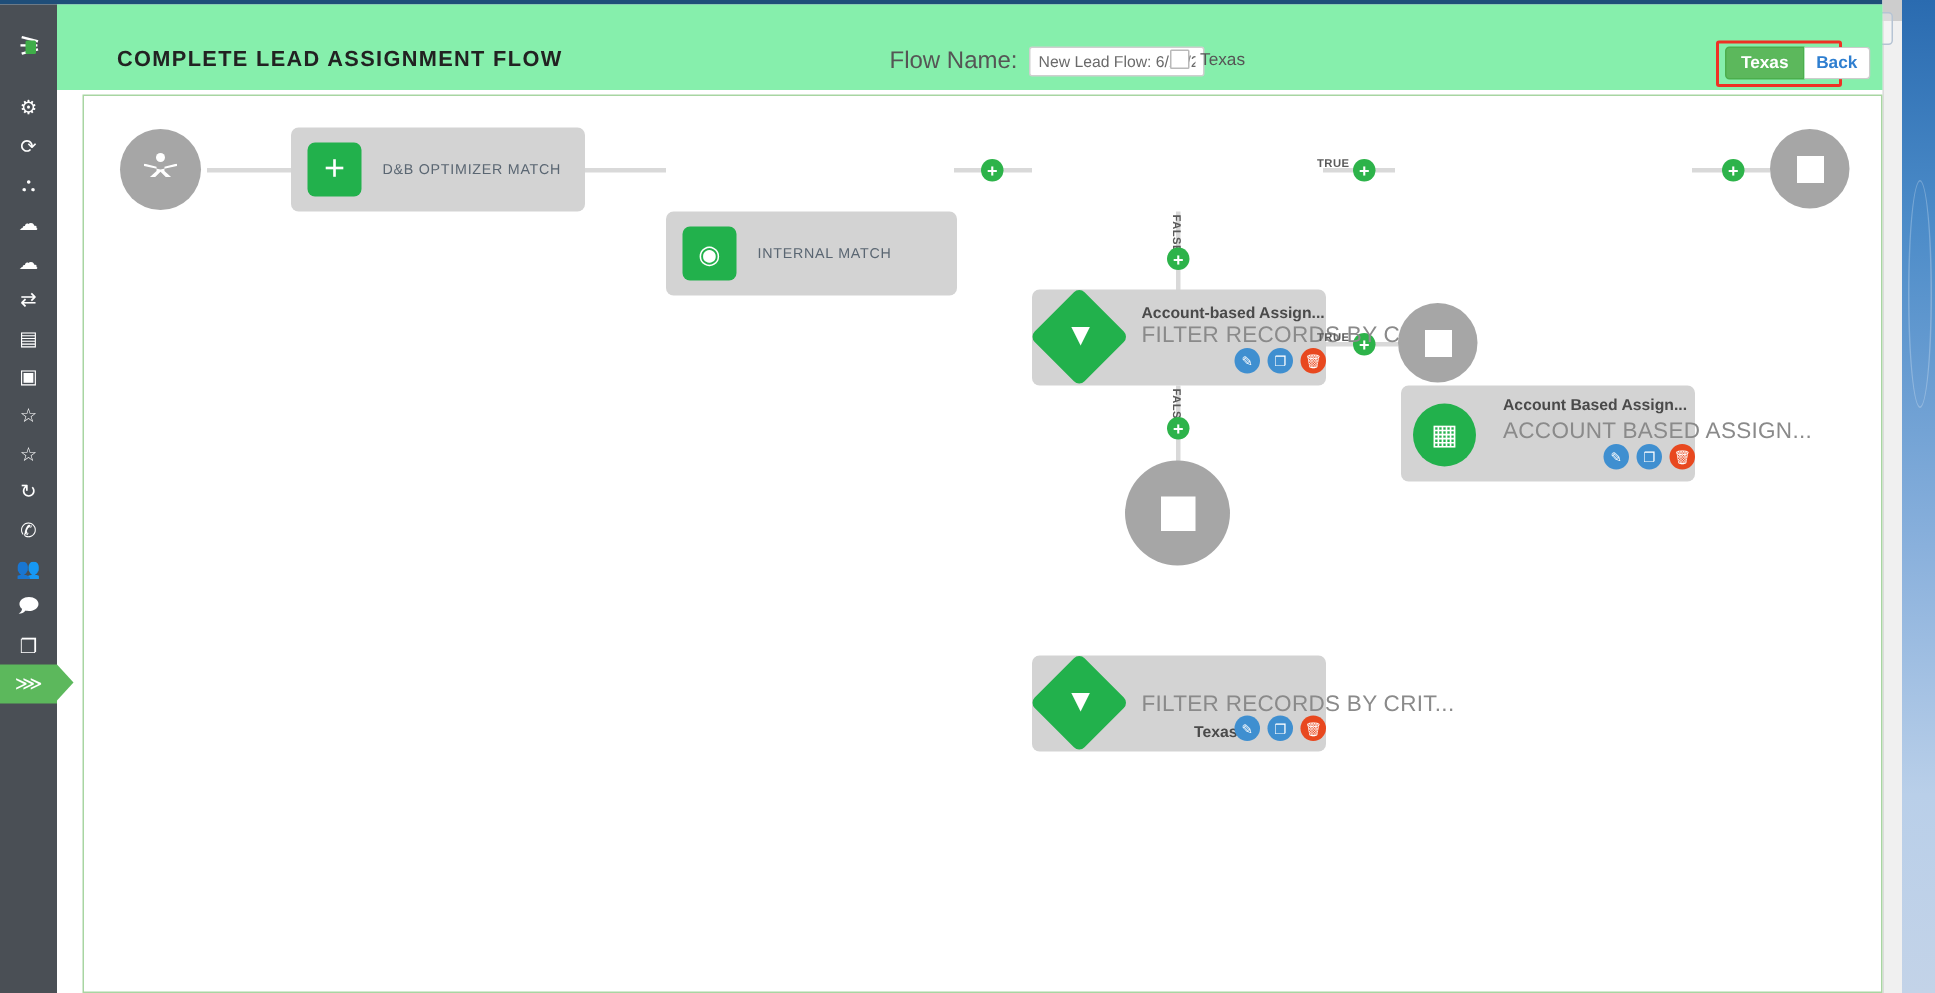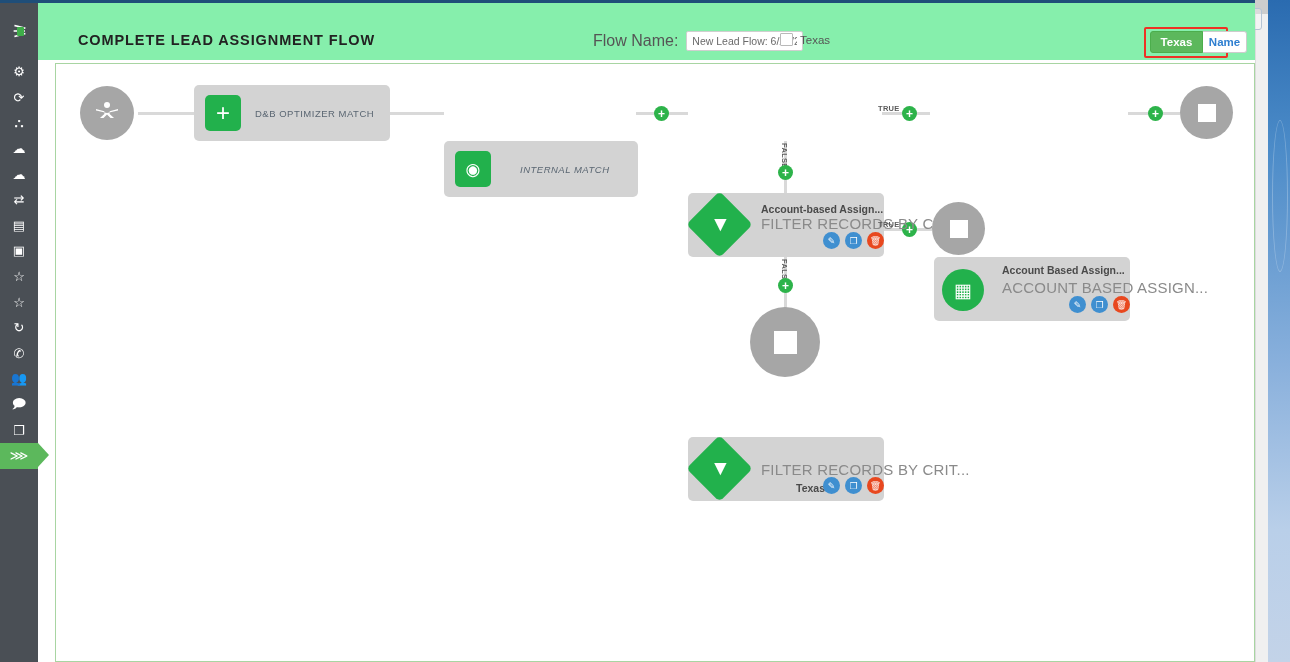--- a/index.html
+++ b/index.html
@@ -273,21 +273,21 @@
     </div>
 
     <div class="active-wrap">
       <span class="chk"></span>
       <span class="active-label">Texas</span>
     </div>
 
     <div class="save-highlight"></div>
     <div class="btn-group">
       <div class="btn-save">Texas</div>
-      <div class="btn-back">Name</div>
+      <div class="btn-back">Back</div>
     </div>
   </div>
 
   <div class="canvas">
 
     <div class="conn-h" style="left:82px; top:48px; width:56px;"></div>
     <div class="conn-h" style="left:333px; top:48px; width:55px;"></div>
     <div class="conn-h" style="left:580px; top:48px; width:52px;"></div>
     <div class="plus-btn" style="left:598px; top:42px;">+</div>
     <div class="conn-h" style="left:826px; top:48px; width:48px;"></div>
@@ -313,21 +313,21 @@
       </span>
     </div>
 
     <div class="node card" style="left:138px; top:21px; width:196px; height:56px;">
       <span class="card-icon-sq" style="left:11px; top:10px; width:36px; height:36px; font-size:24px;">+</span>
       <span class="card-label" style="left:61px; top:23px;">D&amp;B OPTIMIZER MATCH</span>
     </div>
 
     <div class="node card" style="left:388px; top:21px; width:194px; height:56px;">
       <span class="card-icon-sq" style="left:11px; top:10px; width:36px; height:36px; font-size:17px;">◉</span>
-      <span class="card-label" style="left:76px; top:23px;font-style:italic;">INTERNAL MATCH</span>
+      <span class="card-label" style="left:61px; top:23px;">INTERNAL MATCH</span>
     </div>
 
     <div class="node card" style="left:632px; top:17px; width:196px; height:64px;">
       <span class="diamond" style="left:8px; top:8px;"></span>
       <span class="funnel" style="left:22px; top:20px;">▼</span>
       <span class="node-title" style="left:73px; top:10px;">Account-based Assign...</span>
       <span class="node-sub" style="left:73px; top:22px;">FILTER RECORDS BY CRIT...</span>
       <span class="actions" style="left:135px; top:39px;">
         <span class="act edit">✎</span>
         <span class="act copy">❐</span>

